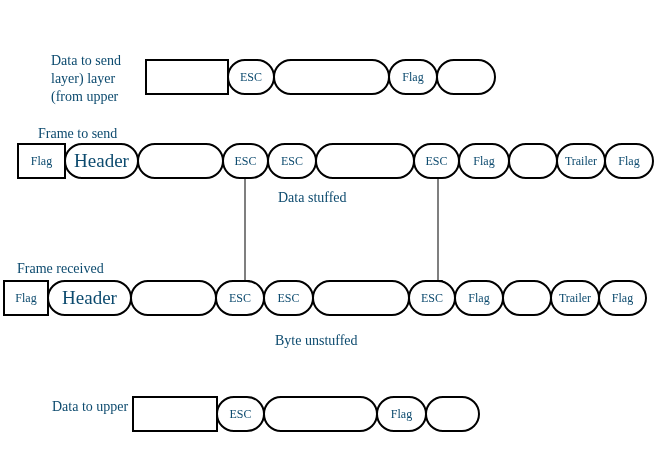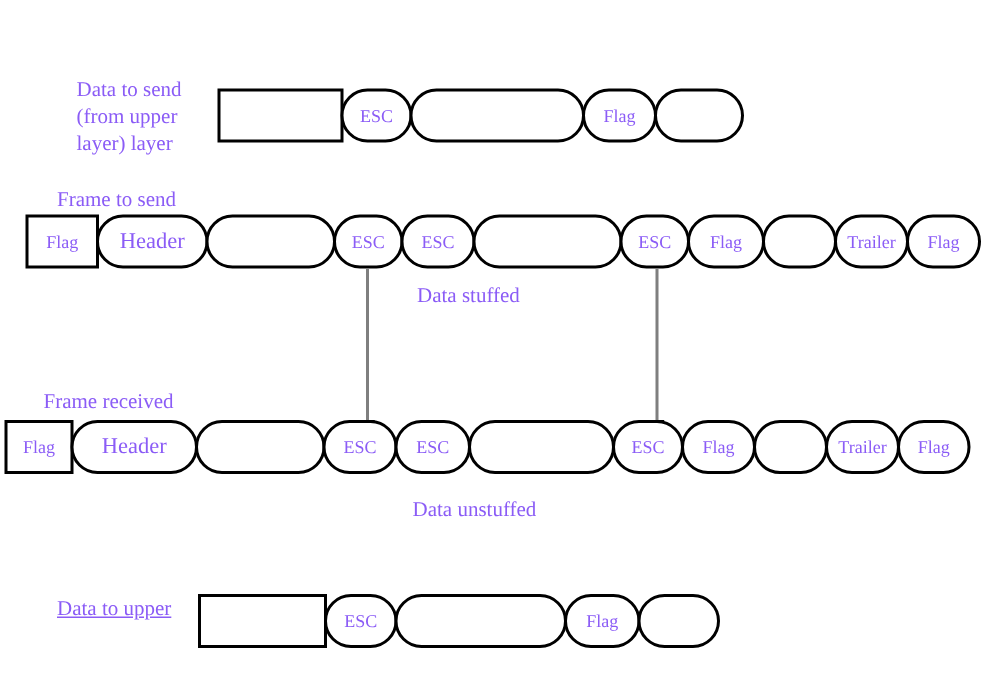--- a/index.html
+++ b/index.html
@@ -1,33 +1,33 @@
 <!DOCTYPE html>
 <html><head>
 <meta charset="utf-8">
 <style>
   html,body{margin:0;padding:0;background:#ffffff;}
   #canvas{
     position:relative;
     width:656px;height:457px;
     background:#ffffff;
     font-family:"Liberation Serif", serif;
-    color:#8b5cf6;
+    color:#0c4a6e;
     overflow:hidden;
   }
   .side-label{
     position:absolute;
     font-size:14px;
     line-height:18px;
     white-space:nowrap;
   }
   #label-data-to-send{left:51px;top:52px;}
   #label-frame-to-send{left:38px;top:125px;}
-  #label-frame-received{left:17px;top:260px;margin-left:12px;}
-  #label-data-to-upper{left:38px;top:398px;text-decoration:underline;}
+  #label-frame-received{left:17px;top:260px;}
+  #label-data-to-upper{left:52px;top:398px;}
   #label-byte-stuffed{left:278px;top:189px;}
   #label-byte-unstuffed{left:275px;top:332px;}
 
   .frame-row{
     position:absolute;
     display:flex;
     height:36px;
   }
   #row-0{left:145px;top:59px;}
   #row-1{left:17px;top:143px;}
@@ -39,21 +39,21 @@
     flex:none;
     height:36px;
     border:2px solid #000000;
     display:flex;
     align-items:center;
     justify-content:center;
     font-size:12px;
     background:#ffffff;
   }
   .cell + .cell{margin-left:-2px;border-radius:18px;}
-  .cell-header{font-size:15px;}
+  .cell-header{font-size:19px;}
 
   .arrow{
     position:absolute;
     width:2px;
     background:#7f7f7f;
   }
   #arrow-1{left:244px;top:179px;height:101px;}
   #arrow-2{left:437px;top:179px;height:101px;}
   .arrow-head{
     position:absolute;
@@ -66,22 +66,22 @@
     border-top:9px solid #000000;
   }
 </style>
 </head>
 <body>
 
 <div id="canvas">
 
   <div class="side-label" id="label-data-to-send">
     <div>Data to send</div>
+    <div>layer) layer</div>
     <div>(from upper</div>
-    <div>layer) layer</div>
   </div>
 
   <div class="frame-row" id="row-0">
       <div class="cell" style="width: 84px;"></div>
       <div class="cell" style="width: 48px;">ESC</div>
       <div class="cell" style="width: 117px;"></div>
       <div class="cell" style="width: 50px;">Flag</div>
       <div class="cell" style="width: 60px;"></div>
     </div>
 
@@ -119,21 +119,21 @@
       <div class="cell" style="width: 50px;">ESC</div>
       <div class="cell" style="width: 51px;">ESC</div>
       <div class="cell" style="width: 98px;"></div>
       <div class="cell" style="width: 48px;">ESC</div>
       <div class="cell" style="width: 50px;">Flag</div>
       <div class="cell" style="width: 50px;"></div>
       <div class="cell" style="width: 50px;">Trailer</div>
       <div class="cell" style="width: 49px;">Flag</div>
     </div>
 
-  <div class="side-label" id="label-byte-unstuffed">Data unstuffed</div>
+  <div class="side-label" id="label-byte-unstuffed">Byte unstuffed</div>
 
   <div class="side-label" id="label-data-to-upper">
     <div>Data to upper</div>
   </div>
 
   <div class="frame-row" id="row-3">
       <div class="cell" style="width: 86px;"></div>
       <div class="cell" style="width: 49px;">ESC</div>
       <div class="cell" style="width: 115px;"></div>
       <div class="cell" style="width: 51px;">Flag</div>

